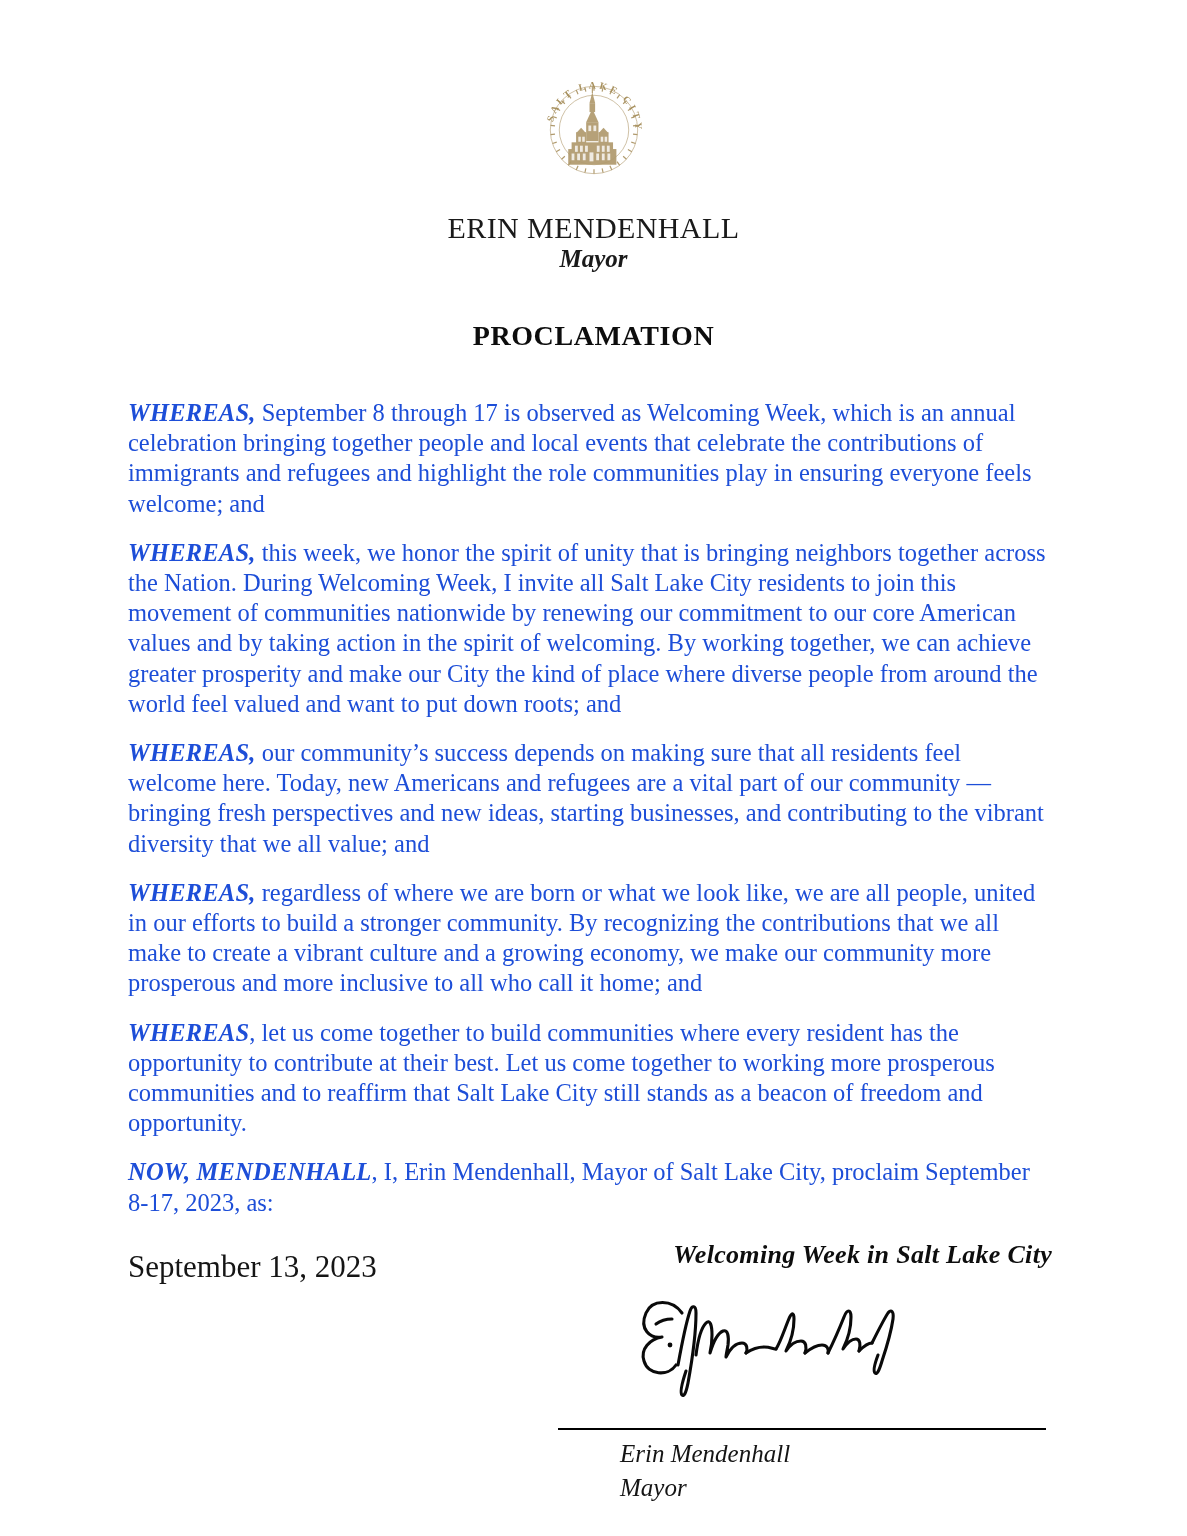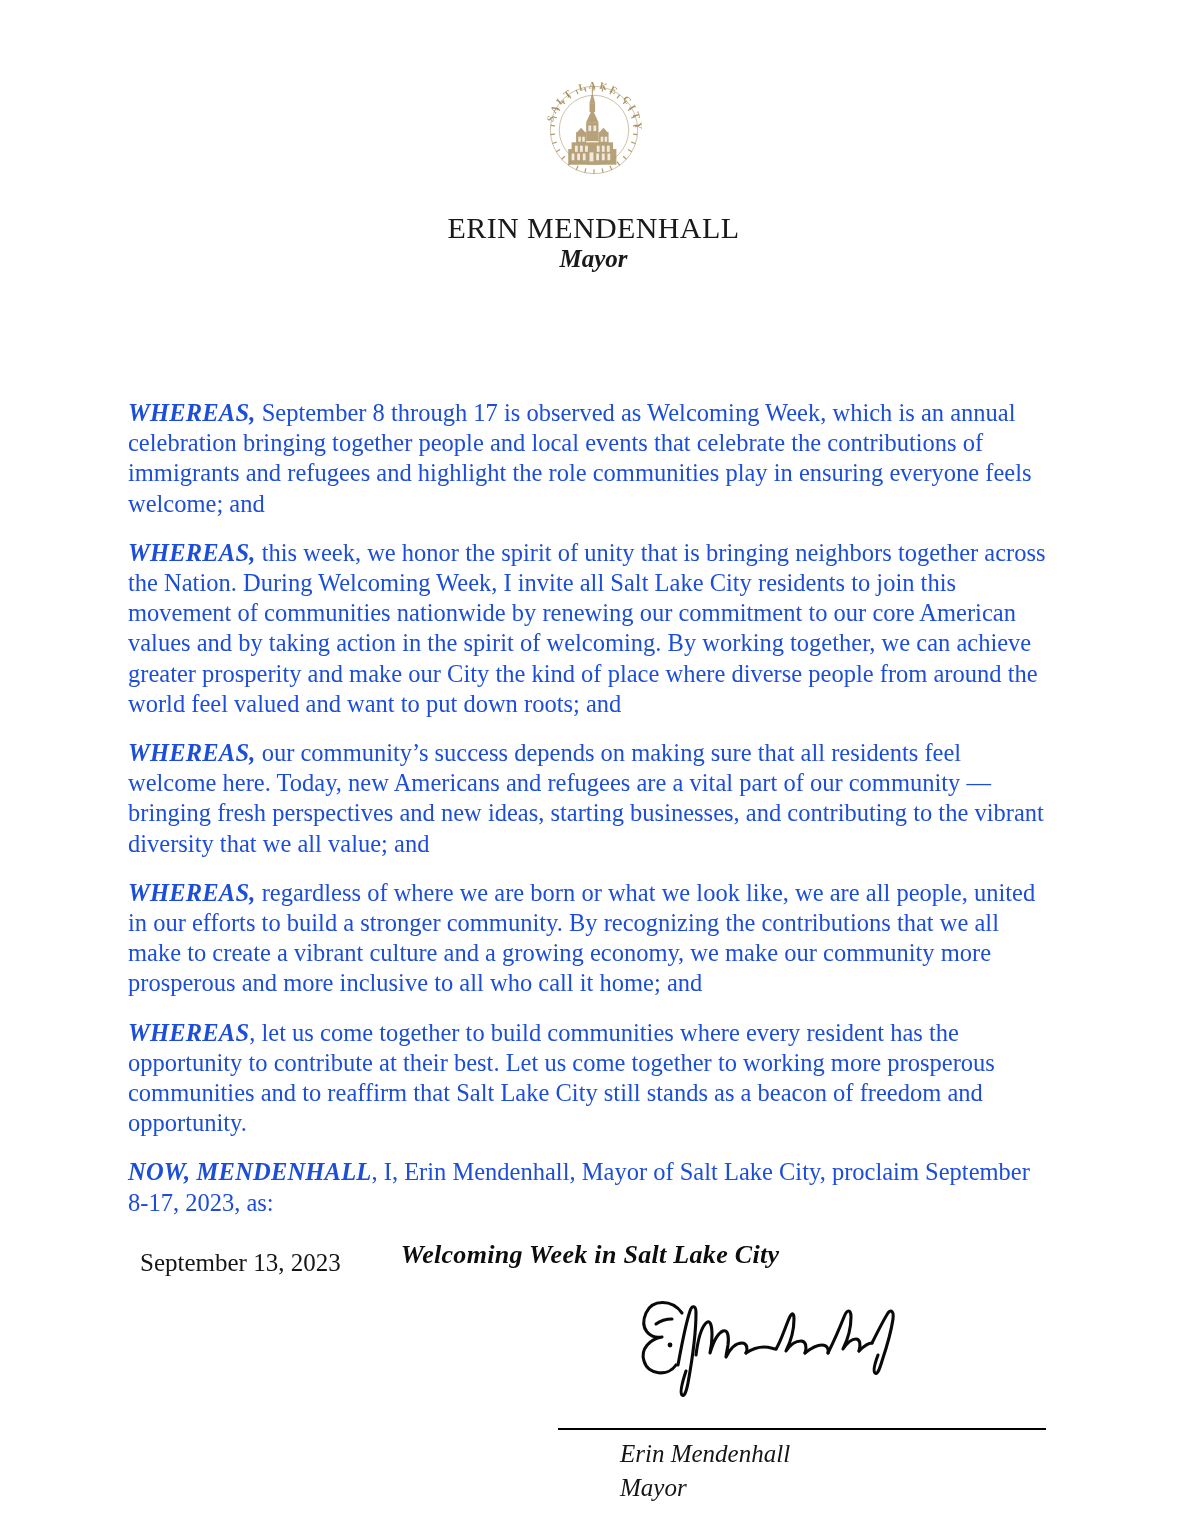--- a/index.html
+++ b/index.html
@@ -91,36 +91,35 @@
     font-family: "Liberation Serif", "DejaVu Serif", serif;
   }
   .para .lead {
     font-weight: bold;
     font-style: italic;
     letter-spacing: 0.2px;
   }
 
   .title-line {
     margin: 22px 0 0 0;
-    text-align: center;
+    text-align: right;
     font-size: 26px;
     font-weight: bold;
     font-style: italic;
     letter-spacing: 0.3px;
     color: #0d0d0d;
   }
 
   .date-line {
     position: absolute;
     top: 1249px;
     left: 128px;
-    font-size: 25px;
+    font-size: 31px;
     line-height: 1.15;
     color: #151515;
-    margin-left: 12px;
   }
 
   
   .signature-img {
     position: absolute;
     top: 1283px;
     left: 606px;
     width: 310px;
     height: 120px;
   }
@@ -237,20 +236,21 @@
       </g>
 
       <text font-family="Liberation Serif, serif" font-size="17.5" letter-spacing="5.5" fill="#a8915f" font-weight="bold">
         <textPath href="#ringpath" startOffset="27%" text-anchor="middle">SALT LAKE CITY</textPath>
       </text>
     </svg>
   </div>
 
   <div class="mayor-name">ERIN MENDENHALL</div>
   <div class="mayor-title">Mayor</div>
+  <div class="proclamation-heading">PROCLAMATION</div>
 
   <div class="body-block">
 
     <p class="para"><span class="lead">WHEREAS,</span><span> September 8 through 17 is observed as Welcoming Week, which is an annual celebration bringing together people and local events that celebrate the contributions of immigrants and refugees and highlight the role communities play in ensuring everyone feels welcome; and</span></p>
 
     <p class="para"><span class="lead">WHEREAS,</span><span> this week, we honor the spirit of unity that is bringing neighbors together across the Nation. During Welcoming Week, I invite all Salt Lake City residents to join this movement of communities nationwide by renewing our commitment to our core American values and by taking action in the spirit of welcoming. By working together, we can achieve greater prosperity and make our City the kind of place where diverse people from around the world feel valued and want to put down roots; and</span></p>
 
     <p class="para"><span class="lead">WHEREAS,</span><span> our community’s success depends on making sure that all residents feel welcome here. Today, new Americans and refugees are a vital part of our community — bringing fresh perspectives and new ideas, starting businesses, and contributing to the vibrant diversity that we all value; and</span></p>
 
     <p class="para"><span class="lead">WHEREAS,</span><span> regardless of where we are born or what we look like, we are all people, united in our efforts to build a stronger community. By recognizing the contributions that we all make to create a vibrant culture and a growing economy, we make our community more prosperous and more inclusive to all who call it home; and</span></p>

